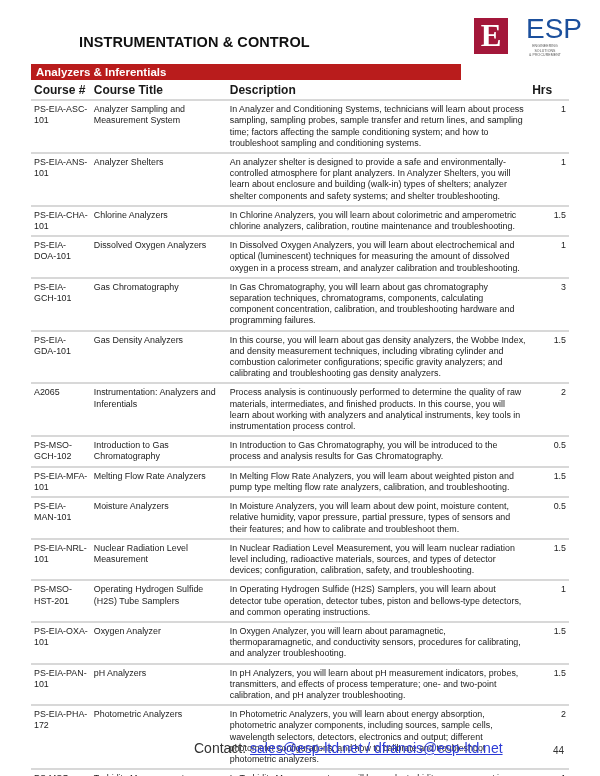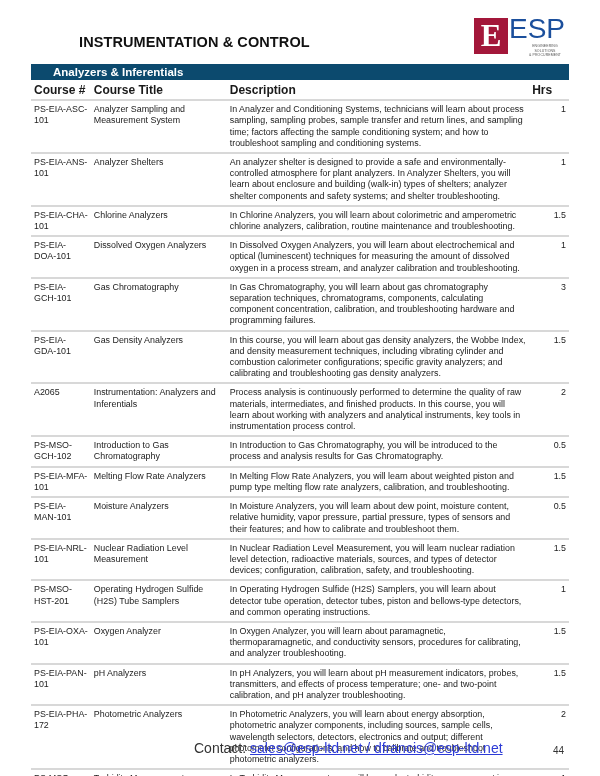--- a/index.html
+++ b/index.html
@@ -11,31 +11,31 @@
     position: absolute; left: 31px; top: 34px;
     font-size: 14.5px; font-weight: bold; letter-spacing: 0.1px; color: #111; margin-left: 48px;
   }
   .logo { position: absolute; left: 474px; top: 18px; width: 100px; height: 38px; }
   .logo-e {
     position: absolute; left: 0; top: 0; width: 34px; height: 36px;
     background: #a3173a; color: #fff; font-family: "Liberation Serif", serif;
     font-weight: bold; font-size: 31px; line-height: 36px; text-align: center;
   }
   .logo-esp {
-    position: absolute; left: 35px; top: -4px; font-size: 28px; color: #1b4f9c;
+    position: absolute; left: 52px; top: -4px; font-size: 28px; color: #1b4f9c;
     font-family: "Liberation Sans", sans-serif; letter-spacing: 0px; line-height: 30px;
   }
   .logo-sub {
     position: absolute; left: 50px; top: 26px; font-size: 3.5px; color: #555;
     line-height: 4.5px; text-align: center; width: 42px; letter-spacing: 0.1px;
   }
   .section-bar {
-    position: absolute; left: 31px; top: 64px; width: 538px; height: 16px;
-    background: #0c4a6e; color: #fff; font-weight: bold; font-size: 11.5px;
-    line-height: 16px; padding-left: 22px; box-sizing: border-box;
+    position: absolute; left: 31px; top: 64px; width: 430px; height: 16px;
+    background: #b91c1c; color: #fff; font-weight: bold; font-size: 11.5px;
+    line-height: 16px; padding-left: 5px; box-sizing: border-box;
   }
   table.courses {
     position: absolute; left: 31px; top: 81px; width: 538px;
     border-collapse: collapse; font-size: 8.9px; line-height: 11.2px;
   }
   table.courses th {
     font-weight: bold; text-align: left; font-size: 12px; padding: 4px 3px 3px 3px;
     border-bottom: 2px solid #d8d8d8; height: 10px;
   }
   table.courses td {
@@ -136,21 +136,21 @@
       </tr>
       <tr>
         <td class="c-num">PS-EIA-MAN-101</td>
         <td class="c-title">Moisture Analyzers</td>
         <td class="c-desc">In Moisture Analyzers, you will learn about dew point, moisture content, relative humidity, vapor pressure, partial pressure, types of sensors and their features; and how to calibrate and troubleshoot them.</td>
         <td class="c-hrs">0.5</td>
       </tr>
       <tr>
         <td class="c-num">PS-EIA-NRL-101</td>
         <td class="c-title">Nuclear Radiation Level Measurement</td>
-        <td class="c-desc">In Nuclear Radiation Level Measurement, you will learn nuclear radiation level detection, radioactive materials, sources, and types of detector devices; configuration, calibration, safety, and troubleshooting.</td>
+        <td class="c-desc">In Nuclear Radiation Level Measurement, you will learn nuclear radiation level including, radioactive materials, sources, and types of detector devices; configuration, calibration, safety, and troubleshooting.</td>
         <td class="c-hrs">1.5</td>
       </tr>
       <tr>
         <td class="c-num">PS-MSO-HST-201</td>
         <td class="c-title">Operating Hydrogen Sulfide (H2S) Tube Samplers</td>
         <td class="c-desc">In Operating Hydrogen Sulfide (H2S) Samplers, you will learn about detector tube operation, detector tubes, piston and bellows-type detectors, and common operating instructions.</td>
         <td class="c-hrs">1</td>
       </tr>
       <tr>
         <td class="c-num">PS-EIA-OXA-101</td>

